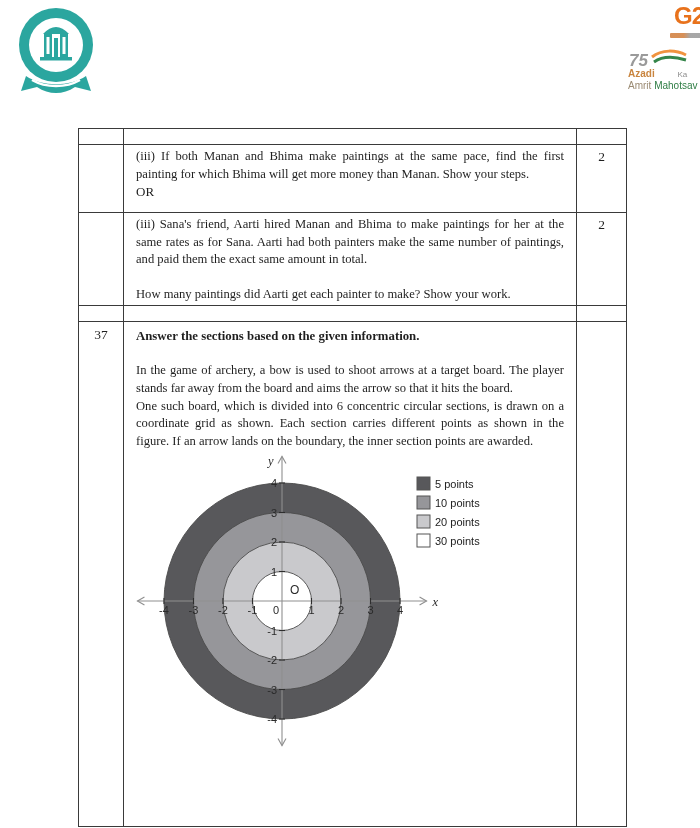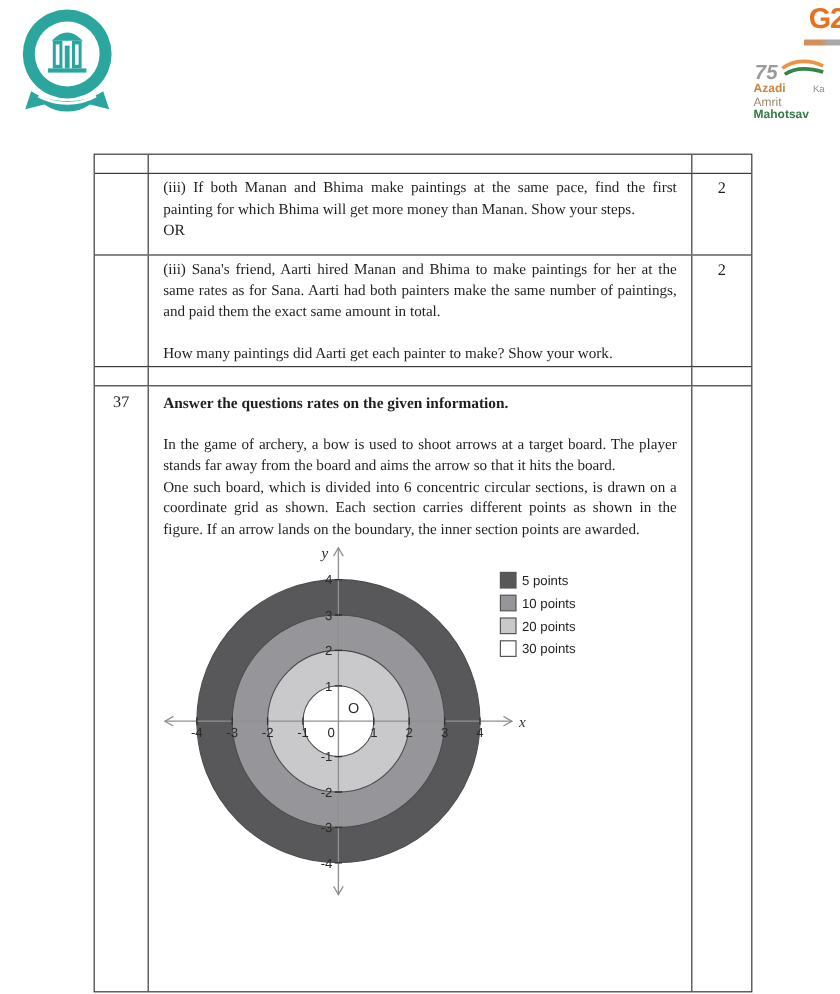--- a/index.html
+++ b/index.html
@@ -13,21 +13,21 @@
   .globe{display:inline-block;width:17px;height:17px;border-radius:50%;vertical-align:middle;margin-left:1px;
          background:radial-gradient(circle at 35% 30%,#9fd0ef 0%,#4a90c8 55%,#2f6fae 100%);
          box-shadow:inset 0 -4px 0 #6fae5e;}
   .g20-sub{margin:3px auto 0 auto;width:34px;height:5px;background:linear-gradient(90deg,#c96a1e 40%,#8a8a8a 60%);opacity:.75;border-radius:1px;}
   .amrit{position:absolute;left:628px;top:48px;width:72px;font-family:"Liberation Sans",sans-serif;line-height:10px;}
   .amrit-l1{font-size:10px;margin-top:-2px;}
   .amrit-l2{font-size:10px;margin-top:1px;}
   .az{color:#c9853f;font-weight:bold;}
   .ka{color:#8d8d8d;font-size:8px;padding-left:20px;}
   .am{color:#9a8a72;}
-  .mh{color:#2e7d44;font-weight:bold;}
+  .mh{color:#2e7d44;font-weight:normal;}
   .t75{font-family:"Liberation Sans",sans-serif;font-size:17px;font-weight:bold;fill:#9a9a9a;font-style:italic;}
 
   
   .exam-table{position:absolute;left:78px;top:128px;width:549px;height:699px;
               border:1.5px solid #3a3a3a;display:flex;flex-direction:column;box-sizing:border-box;}
   .trow{display:flex;flex:0 0 auto;}
   .trow + .trow{border-top:1.5px solid #3a3a3a;}
   .cell{box-sizing:border-box;}
   .cnum{width:45px;border-right:1.5px solid #3a3a3a;text-align:center;padding-top:5px;font-size:13.5px;}
   .cbody{flex:1;border-right:1.5px solid #3a3a3a;padding:3px 12px 2px 12px;}
@@ -113,21 +113,21 @@
 
     <div class="trow r-spacer2">
       <div class="cell cnum"></div>
       <div class="cell cbody"></div>
       <div class="cell cmarks"></div>
     </div>
 
     <div class="trow r-q37">
       <div class="cell cnum">37</div>
       <div class="cell cbody">
-        <div class="qhead">Answer the questions rates on the given information.</div>
+        <div class="qhead">Answer the sections based on the given information.</div>
         <div class="qtext q-gap">In the game of archery, a bow is used to shoot arrows at a target board. The player stands far away from the board and aims the arrow so that it hits the board.</div>
         <div class="qtext">One such board, which is divided into 6 concentric circular sections, is drawn on a coordinate grid as shown. Each section carries different points as shown in the figure. If an arrow lands on the boundary, the inner section points are awarded.</div>
         <svg id="target-svg" width="370" height="305" viewBox="0 0 370 305">
             <circle cx="153" cy="147" r="118" fill="#58585b" stroke="#4c4c4c" stroke-width="0.9"></circle>
             <circle cx="153" cy="147" r="88.5" fill="#96969a" stroke="#4c4c4c" stroke-width="0.9"></circle>
             <circle cx="153" cy="147" r="59" fill="#c9c9cc" stroke="#4c4c4c" stroke-width="0.9"></circle>
             <circle cx="153" cy="147" r="29.5" fill="#ffffff" stroke="#4c4c4c" stroke-width="0.9"></circle>
             <line x1="8.449999999999989" y1="147" x2="297.55" y2="147" stroke="#8f8f8f" stroke-width="1.1"></line>
             <line x1="153" y1="2.4499999999999886" x2="153" y2="291.55" stroke="#8f8f8f" stroke-width="1.1"></line>
             <path d="M15.449999999999989,143 L8.449999999999989,147 L15.449999999999989,151" stroke="#8f8f8f" stroke-width="1.1" fill="none"></path>

